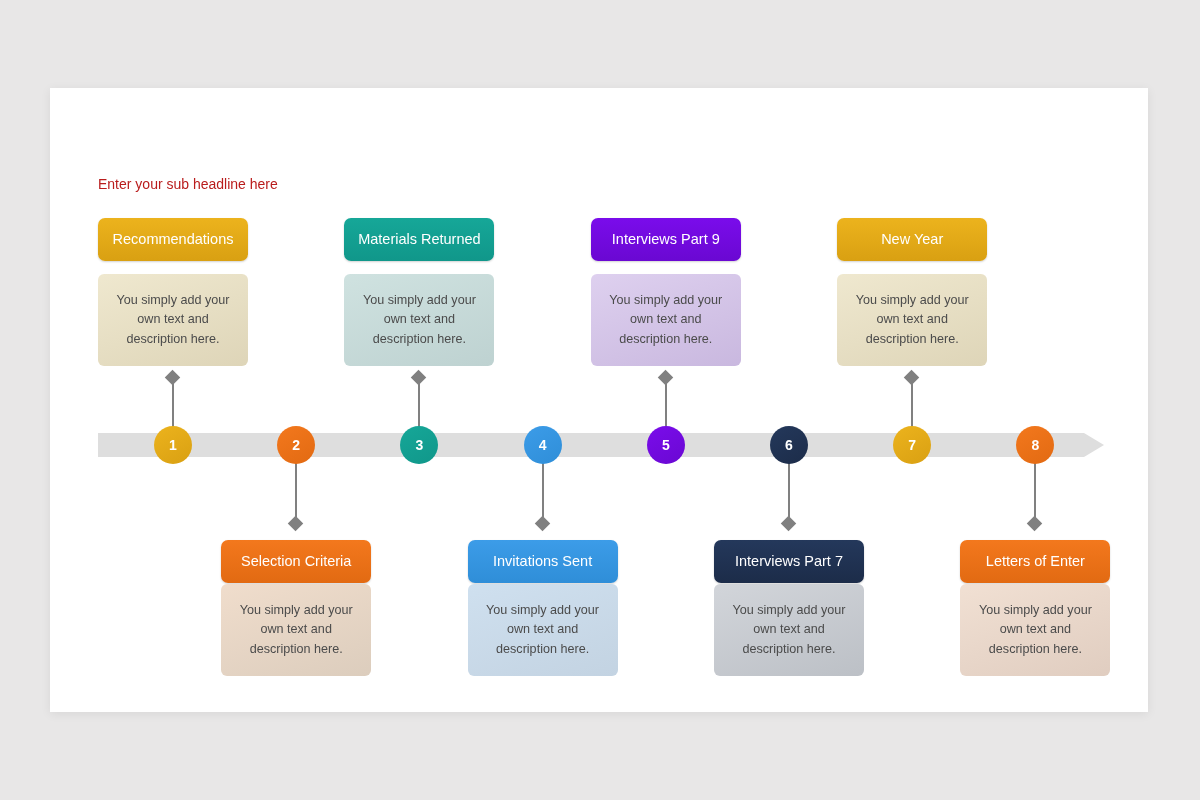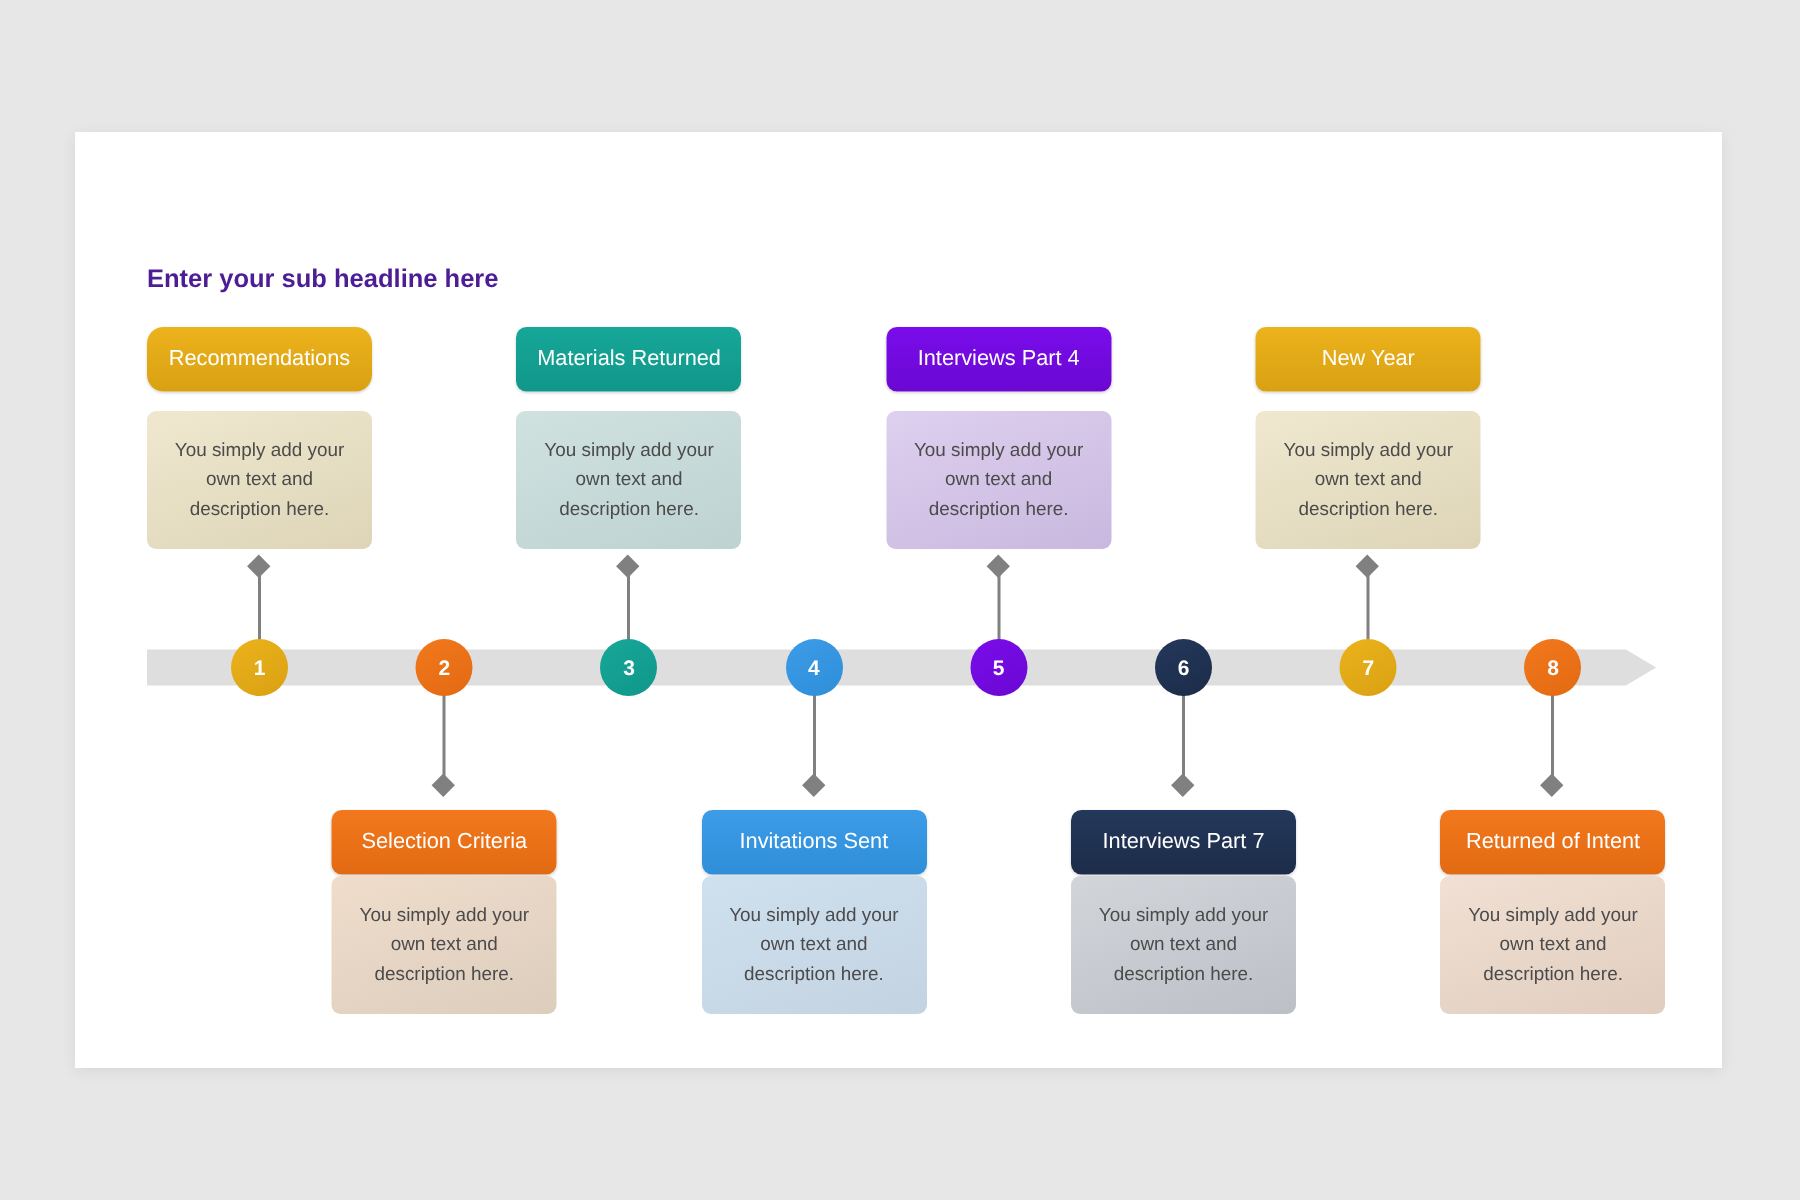--- a/index.html
+++ b/index.html
@@ -20,21 +20,21 @@
   }
 
   
   #page-title {
     position:absolute; left:46px; top:25px;
     font-size:47px; font-weight:400; color:#58595b;
     letter-spacing:.2px; white-space:nowrap;
   }
   #page-subtitle {
     position:absolute; left:48px; top:88px;
-    font-size:17px; font-weight:700; color:#4c1d95;
+    font-size:14px; font-weight:400; color:#b91c1c;
     white-space:nowrap;
   }
 
   
   #rail {
     position:absolute; left:48px; top:345px;
     width:1006px; height:24px;
   }
   #rail-bar {
     position:absolute; left:0; top:0;
@@ -119,21 +119,21 @@
 
   <div id="page-subtitle">Enter your sub headline here</div>
 
   <div id="rail">
     <div id="rail-bar"></div>
     <div id="rail-arrow"></div>
   </div>
 
   <div id="columns">
       <div class="col top" style="left: 48px;">
-        <div class="pill" style="background: linear-gradient(rgb(236, 179, 29) 0%, rgb(217, 160, 18) 100%); border-radius: 11px;">
+        <div class="pill" style="background: linear-gradient(rgb(236, 179, 29) 0%, rgb(217, 160, 18) 100%);">
           <span>Recommendations</span>
         </div>
         <div class="body-card" style="background: linear-gradient(160deg, rgb(239, 232, 207) 0%, rgb(222, 213, 184) 100%);">
           <span>You simply add your own text and description here.</span>
         </div>
         <div class="diamond" style="background: rgb(128, 128, 128);"></div>
         <div class="stem" style="background: rgb(128, 128, 128);"></div>
         <div class="node" style="background: linear-gradient(150deg, rgb(236, 179, 29), rgb(217, 160, 18));">
           <span>1</span>
         </div>
@@ -172,21 +172,21 @@
           <span>You simply add your own text and description here.</span>
         </div>
         <div class="diamond" style="background: rgb(128, 128, 128);"></div>
         <div class="stem" style="background: rgb(128, 128, 128);"></div>
         <div class="node" style="background: linear-gradient(150deg, rgb(60, 156, 232), rgb(47, 142, 216));">
           <span>4</span>
         </div>
       </div>
       <div class="col top" style="left: 540.8px;">
         <div class="pill" style="background: linear-gradient(rgb(122, 12, 235) 0%, rgb(106, 8, 210) 100%);">
-          <span>Interviews Part 4</span>
+          <span>Interviews Part 9</span>
         </div>
         <div class="body-card" style="background: linear-gradient(160deg, rgb(222, 208, 239) 0%, rgb(201, 184, 223) 100%);">
           <span>You simply add your own text and description here.</span>
         </div>
         <div class="diamond" style="background: rgb(128, 128, 128);"></div>
         <div class="stem" style="background: rgb(128, 128, 128);"></div>
         <div class="node" style="background: linear-gradient(150deg, rgb(122, 12, 235), rgb(106, 8, 210));">
           <span>5</span>
         </div>
       </div>
@@ -211,21 +211,21 @@
           <span>You simply add your own text and description here.</span>
         </div>
         <div class="diamond" style="background: rgb(128, 128, 128);"></div>
         <div class="stem" style="background: rgb(128, 128, 128);"></div>
         <div class="node" style="background: linear-gradient(150deg, rgb(236, 179, 29), rgb(217, 160, 18));">
           <span>7</span>
         </div>
       </div>
       <div class="col bot" style="left: 910.4px;">
         <div class="pill" style="background: linear-gradient(rgb(243, 120, 29) 0%, rgb(226, 106, 18) 100%);">
-          <span>Returned of Intent</span>
+          <span>Letters of Enter</span>
         </div>
         <div class="body-card" style="background: linear-gradient(160deg, rgb(241, 224, 211) 0%, rgb(224, 205, 192) 100%);">
           <span>You simply add your own text and description here.</span>
         </div>
         <div class="diamond" style="background: rgb(128, 128, 128);"></div>
         <div class="stem" style="background: rgb(128, 128, 128);"></div>
         <div class="node" style="background: linear-gradient(150deg, rgb(243, 120, 29), rgb(226, 106, 18));">
           <span>8</span>
         </div>
       </div>

